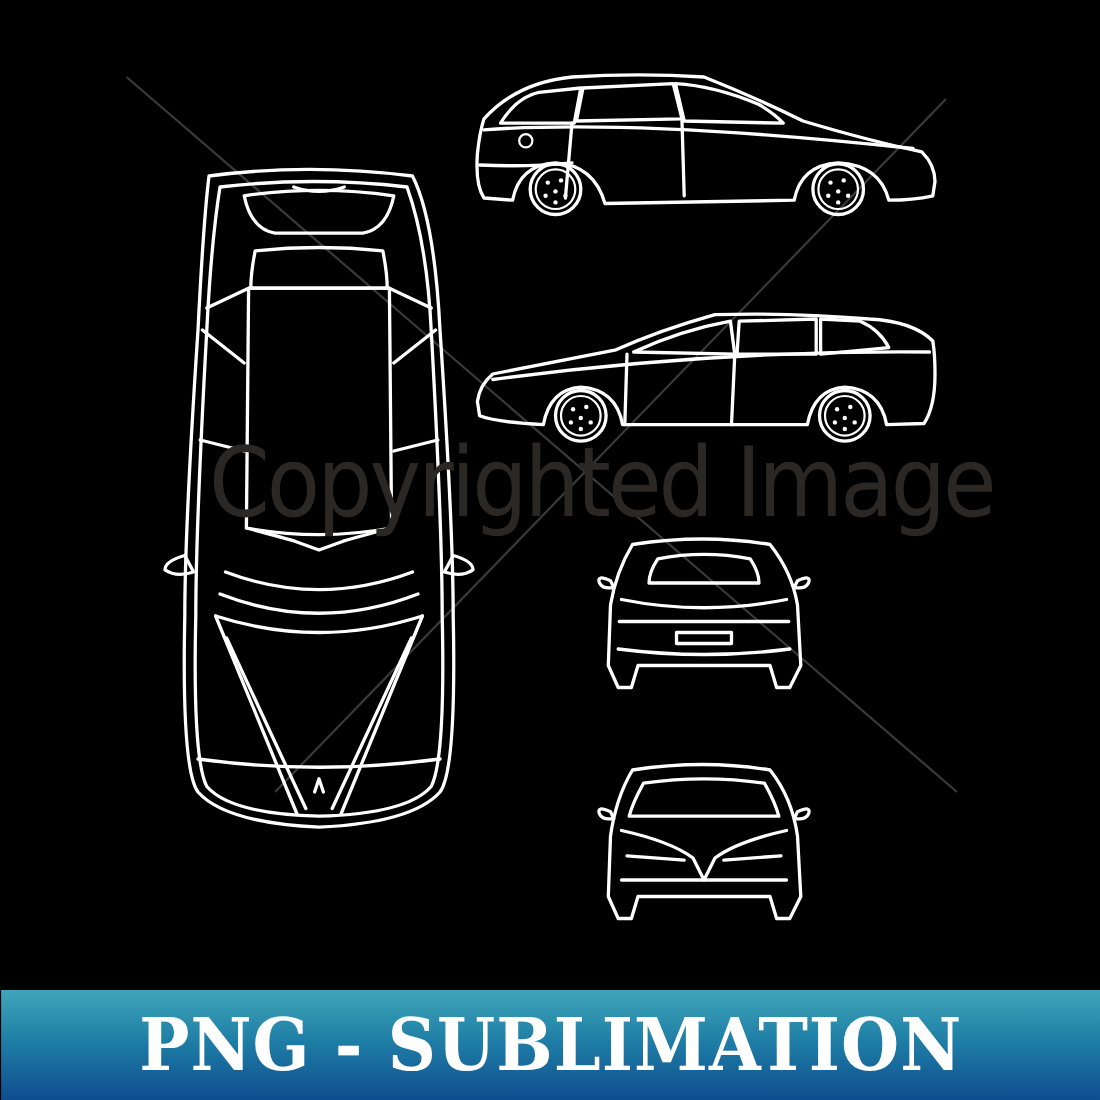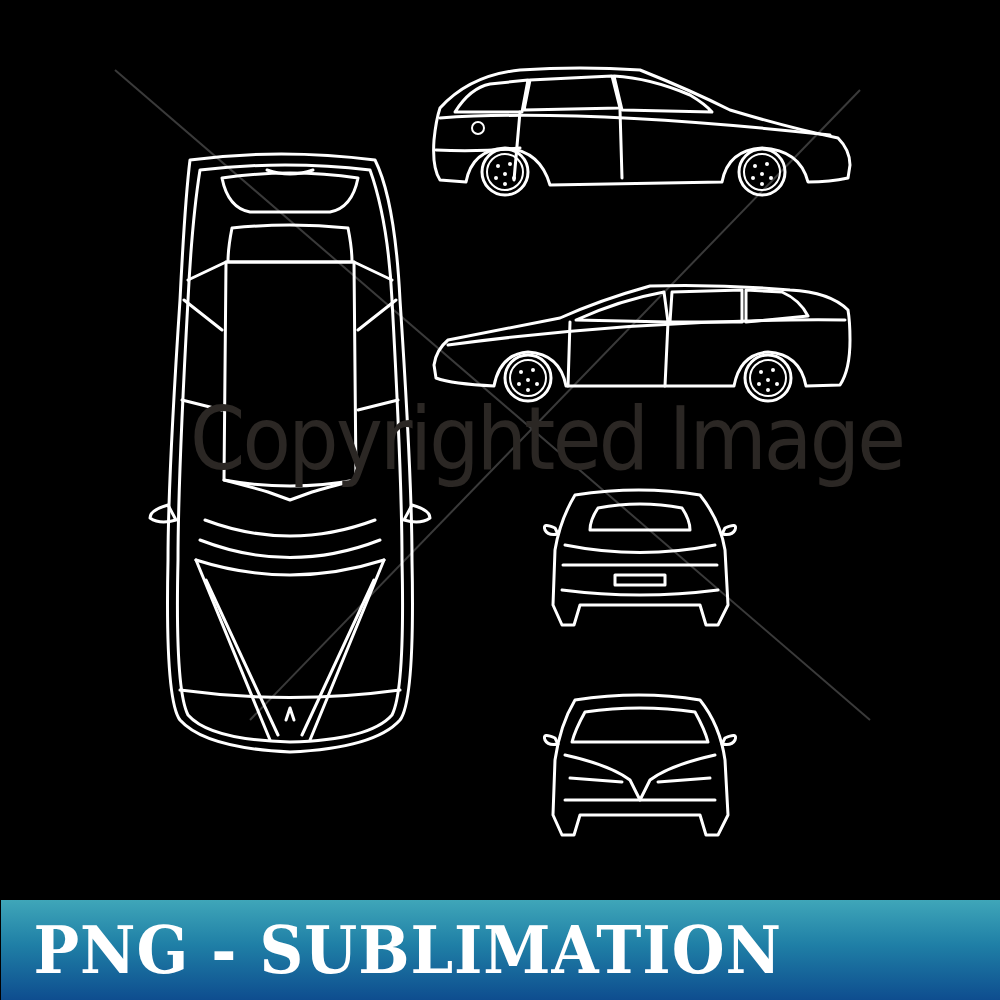--- a/index.html
+++ b/index.html
@@ -1,19 +1,19 @@
 <!DOCTYPE html>
 <html><head>
 <meta charset="utf-8">
 <style>
   html,body{margin:0;padding:0;background:#000;}
   body{width:1000px;height:1000px;position:relative;overflow:hidden;font-family:"DejaVu Sans",sans-serif;}
   .art{position:absolute;left:0;top:0;width:1000px;height:900px;}
   .wm{position:absolute;left:190px;top:395px;font-family:"DejaVu Sans",sans-serif;font-size:88px;color:#2b2724;letter-spacing:-3px;white-space:nowrap;line-height:1;transform:scaleX(0.9);transform-origin:left top;}
-  .banner{position:absolute;left:1px;top:900px;width:999px;height:100px;background:linear-gradient(#3fa6b9 0%,#1f7fa6 45%,#0e4d8f 100%);display:flex;align-items:center;}
+  .banner{position:absolute;left:1px;top:900px;width:999px;height:100px;background:linear-gradient(#3fa6b9 0%,#1f7fa6 45%,#0e4d8f 100%);display:flex;align-items:center;justify-content:center;}
   .banner span{font-family:"DejaVu Serif",serif;font-weight:bold;font-size:66px;color:#fff;letter-spacing:1px;line-height:1;transform:scaleX(0.92);}
   svg .l{fill:none;stroke:#fff;stroke-width:3;stroke-linejoin:round;stroke-linecap:round;}
   svg .t{fill:none;stroke:#fff;stroke-width:2;}
   svg .d{fill:#fff;}
 </style>
 </head>
 <body>
 
 <svg class="art" viewBox="0 0 1000 900" width="1000" height="900">
 

